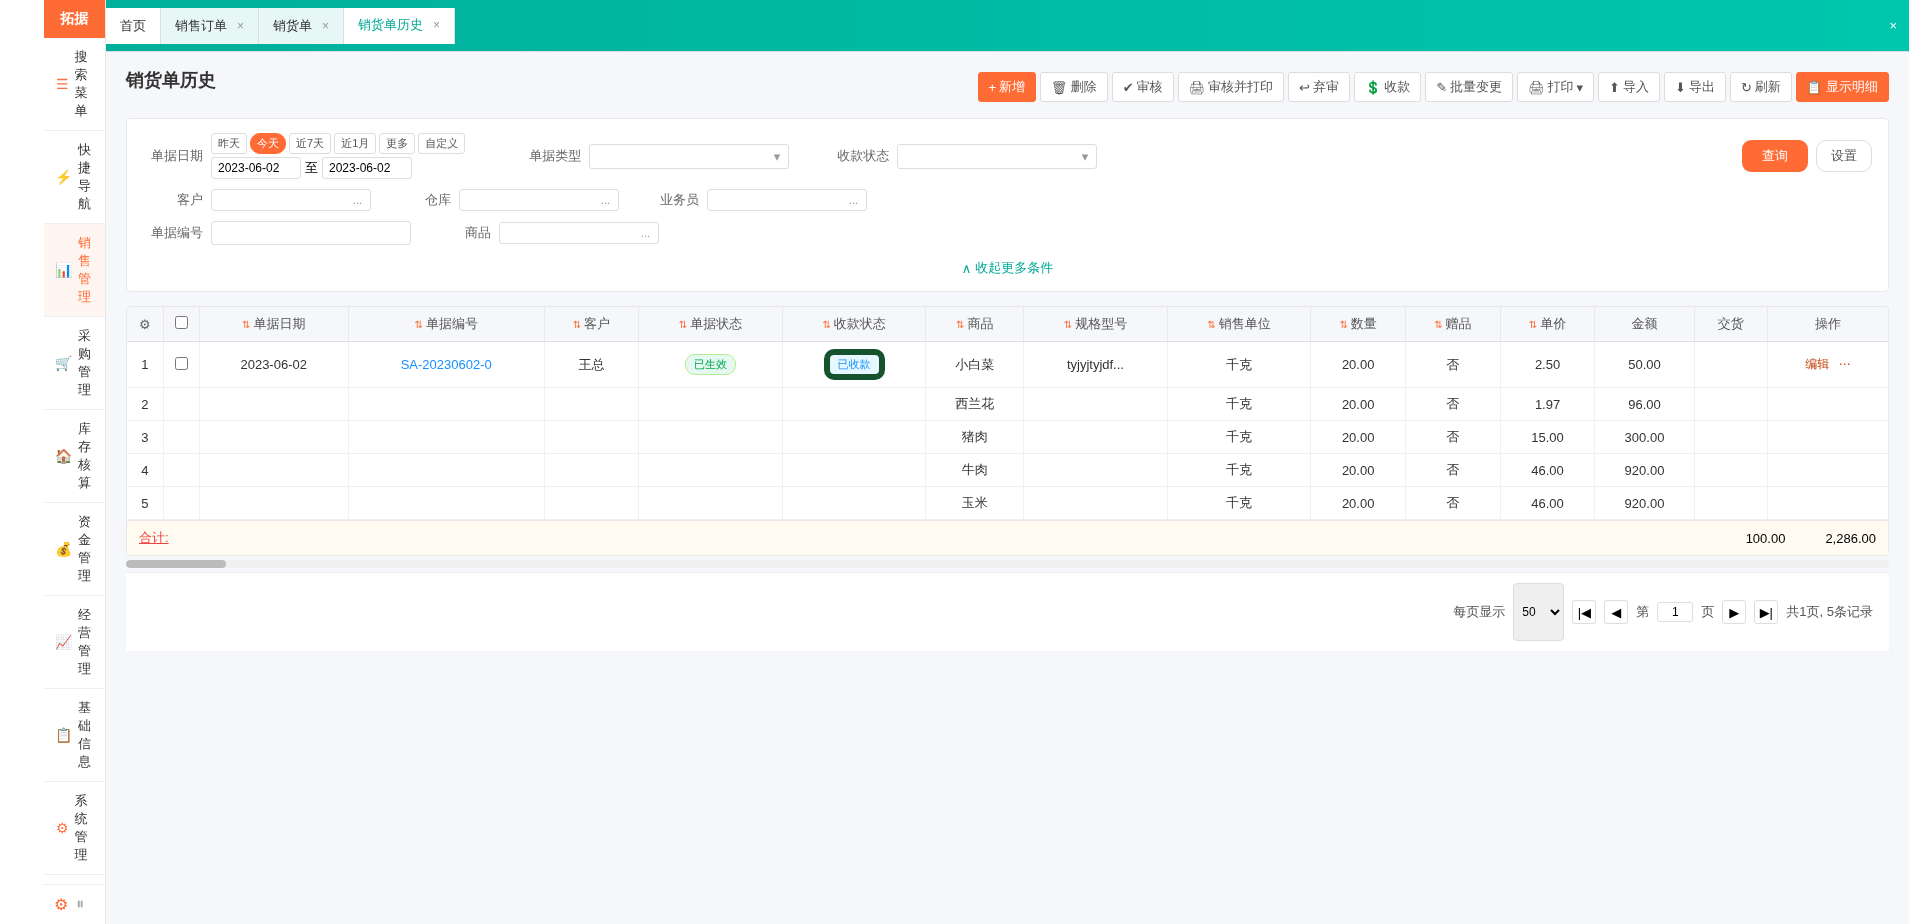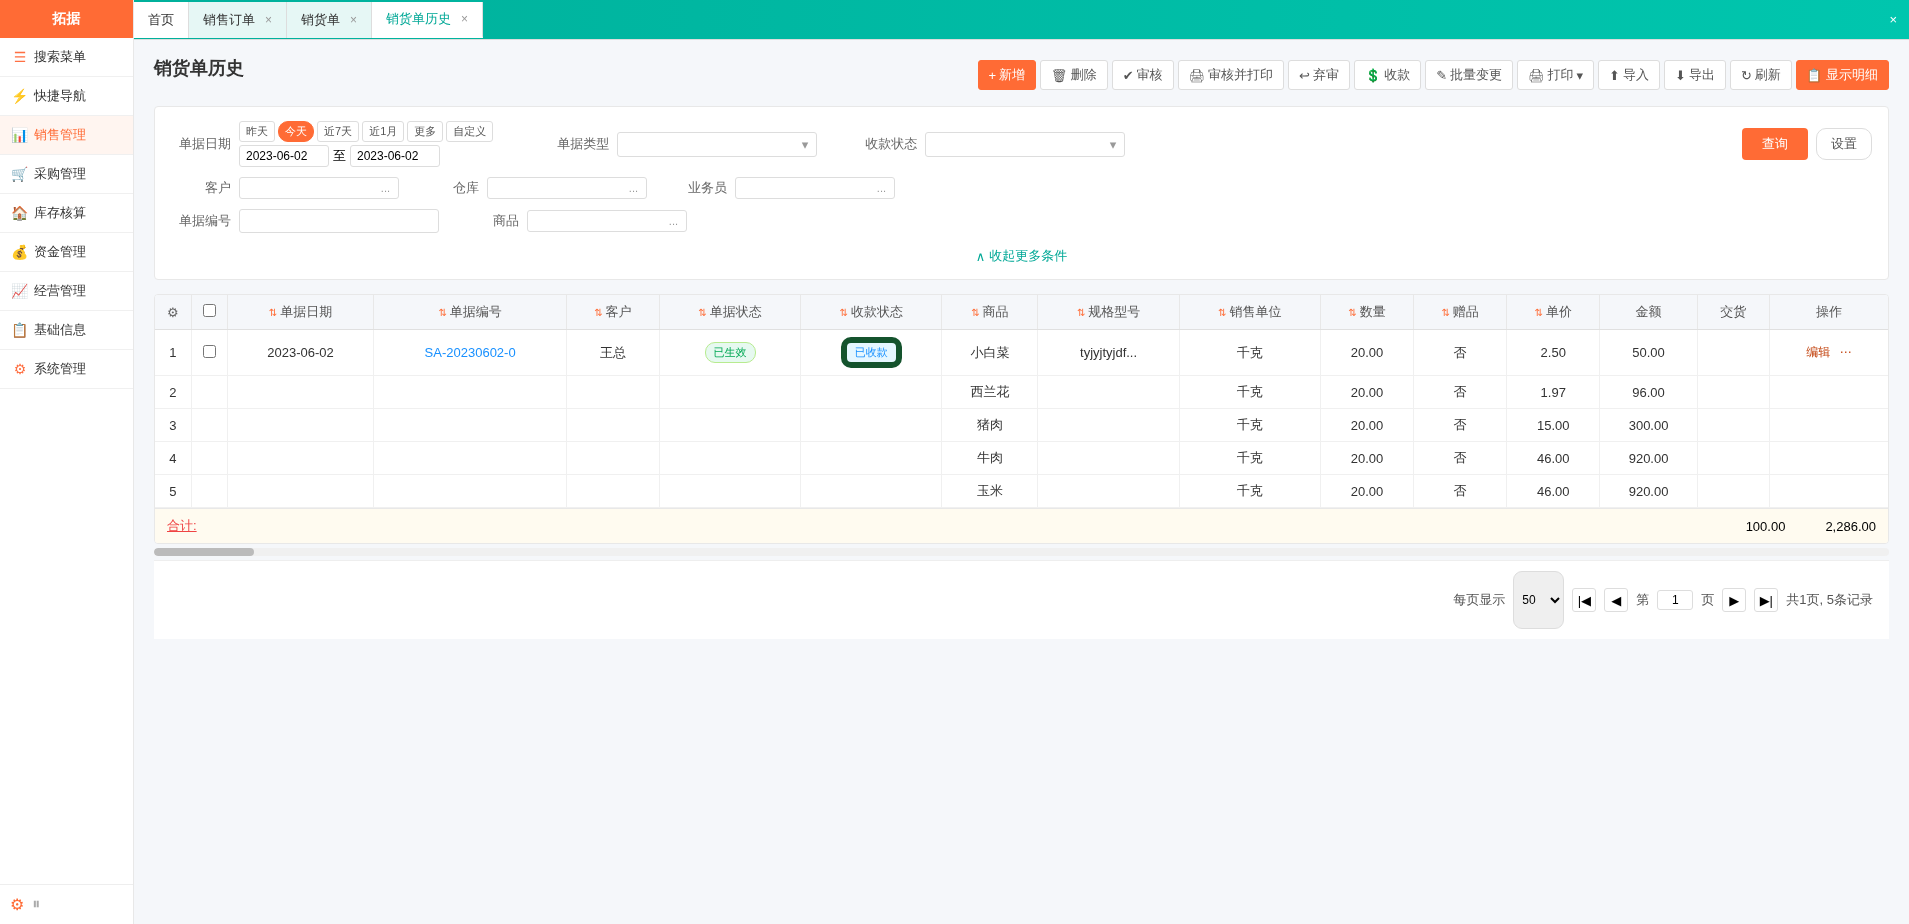--- a/index.html
+++ b/index.html
@@ -1,29 +1,29 @@
 <!DOCTYPE html>
 <html><head>
   <meta charset="utf-8">
   <style>
     * { box-sizing: border-box; margin: 0; padding: 0; font-family: "Microsoft YaHei", Arial, sans-serif; font-size: 13px; }
     body { display: flex; height: 924px; overflow: hidden; background: #f5f5f5; }
 
     
-    .sidebar { width: 134px; background: #fff; border-right: 1px solid #e8e8e8; display: flex; flex-direction: column; flex-shrink: 0; }
+    .sidebar { width: 106px; background: #fff; border-right: 1px solid #e8e8e8; display: flex; flex-direction: column; flex-shrink: 0; padding-left: 44px; }
     .sidebar-item { display: flex; align-items: center; gap: 6px; padding: 10px 12px; cursor: pointer; color: #333; border-bottom: 1px solid #f0f0f0; }
     .sidebar-item.active { background: #fff5f0; color: #ff6b35; }
     .sidebar-icon { width: 16px; height: 16px; display: inline-flex; align-items: center; justify-content: center; color: #ff7043; font-size: 14px; }
     .sidebar-bottom { margin-top: auto; padding: 10px; display: flex; gap: 8px; border-top: 1px solid #eee; }
 
     
     .main { flex: 1; display: flex; flex-direction: column; overflow: hidden; }
 
     
-    .tabbar { background: #fff; border-bottom: 1px solid #ddd; display: flex; align-items: center; height: 40px; padding: 0; position: relative; }
+    .tabbar { background: #fff; border-bottom: 1px solid #ddd; display: flex; align-items: center; height: 52px; padding: 0; position: relative; }
     .tab { padding: 0 14px; height: 36px; display: flex; align-items: center; gap: 6px; cursor: pointer; color: #555; border-right: 1px solid #ddd; white-space: nowrap; font-size: 13px; }
     .tab.active { background: #e6f7f5; color: #00a896; border-bottom: 2px solid #00a896; }
     .tab-close { font-size: 12px; color: #999; margin-left: 4px; cursor: pointer; }
     .tabbar-close { margin-left: auto; padding: 0 12px; cursor: pointer; color: #999; }
 
     
     .page-area { flex: 1; overflow-y: auto; padding: 16px 20px; background: #f5f7fa; }
     .page-title { font-size: 18px; font-weight: bold; color: #333; margin-bottom: 14px; }
 
     
@@ -33,21 +33,21 @@
 
     
     .filter-area { background: #fff; border-radius: 4px; padding: 14px 16px; margin-bottom: 14px; border: 1px solid #e8e8e8; }
     .filter-row { display: flex; align-items: center; gap: 20px; margin-bottom: 10px; flex-wrap: wrap; }
     .filter-row:last-child { margin-bottom: 0; }
     .filter-item { display: flex; align-items: center; gap: 8px; }
     .filter-label { color: #666; white-space: nowrap; min-width: 60px; text-align: right; }
     .date-quick-btn { padding: 2px 6px; border: 1px solid #ddd; border-radius: 3px; cursor: pointer; font-size: 11px; color: #555; background: #fff; }
     .date-quick-btn.active { background: #ff6b35; color: #fff; border-color: #ff6b35; border-radius: 10px; }
     .collapse-btn { display: flex; align-items: center; gap: 4px; color: #00a896; cursor: pointer; font-size: 12px; justify-content: center; padding-top: 4px; }
-    .query-btn { background: #ff6b35; color: #fff; border: none; border-radius: 4px; padding: 6px 20px; cursor: pointer; font-size: 13px; }
+    .query-btn { background: #ff6b35; color: #fff; border: none; border-radius: 9px; padding: 6px 20px; cursor: pointer; font-size: 13px; }
     .set-btn { background: #fff; color: #555; border: 1px solid #ddd; border-radius: 10px; padding: 6px 14px; cursor: pointer; font-size: 13px; }
 
     
     .table-container { background: #fff; border-radius: 4px; border: 1px solid #e8e8e8; overflow: hidden; }
     .data-table { width: 100%; border-collapse: collapse; font-size: 12px; }
     .data-table th { background: #f5f7fa; border-bottom: 1px solid #e0e0e0; border-right: 1px solid #e8e8e8; padding: 8px 6px; color: #555; font-weight: 500; white-space: nowrap; text-align: center; }
     .data-table th:last-child { border-right: none; }
     .data-table td { border-bottom: 1px solid #f0f0f0; border-right: 1px solid #f0f0f0; padding: 7px 6px; color: #333; text-align: center; }
     .data-table td:last-child { border-right: none; }
     .data-table .sort-icon { color: #ff6b35; font-size: 10px; }
@@ -57,21 +57,21 @@
     .status-paid { background: #e6f7ff; color: #1890ff; border: 6px solid #14532d; }
     .action-link { color: #c2410c; cursor: pointer; font-size: 12px; margin: 0 3px; }
 
     
     .table-footer { background: #fffbf0; border-top: 1px solid #e8e8e8; padding: 8px 12px; display: flex; align-items: center; font-size: 13px; }
     .footer-label { color: #ef4444; margin-right: 6px; text-decoration: underline; }
     .footer-total { margin-left: auto; display: flex; gap: 40px; }
 
     
     .pagination { display: flex; align-items: center; justify-content: flex-end; padding: 10px 16px; background: #fff; border-top: 1px solid #eee; gap: 8px; font-size: 12px; color: #555; }
-    .page-size-select { border: 1px solid #ddd; border-radius: 9px; padding: 20px 4px; font-size: 12px; }
+    .page-size-select { border: 1px solid #ddd; border-radius: 4px; padding: 20px 4px; font-size: 12px; }
     .page-btn { width: 24px; height: 24px; display: inline-flex; align-items: center; justify-content: center; border: 1px solid #ddd; border-radius: 3px; cursor: pointer; background: #fff; }
     .page-input { width: 36px; border: 1px solid #ddd; border-radius: 3px; padding: 2px 4px; text-align: center; font-size: 12px; }
     .scrollbar-area { background: #f0f0f0; height: 8px; border-radius: 4px; margin: 0 0 4px 0; position: relative; overflow: hidden; }
     .scrollbar-thumb { height: 8px; background: #bbb; border-radius: 4px; width: 100px; position: absolute; left: 0; }
   </style>
 </head>
 <body>
 
 <div class="sidebar">
   <div style="background:#ff6b35; padding:10px; color:#fff; font-weight:bold; font-size:14px; text-align:center;">拓据</div>

